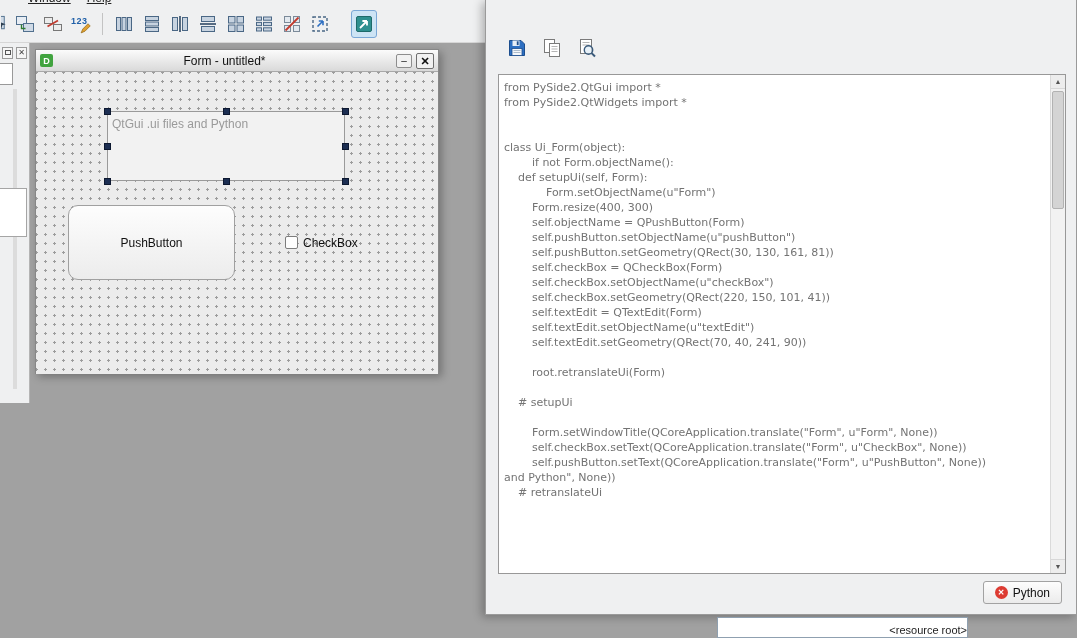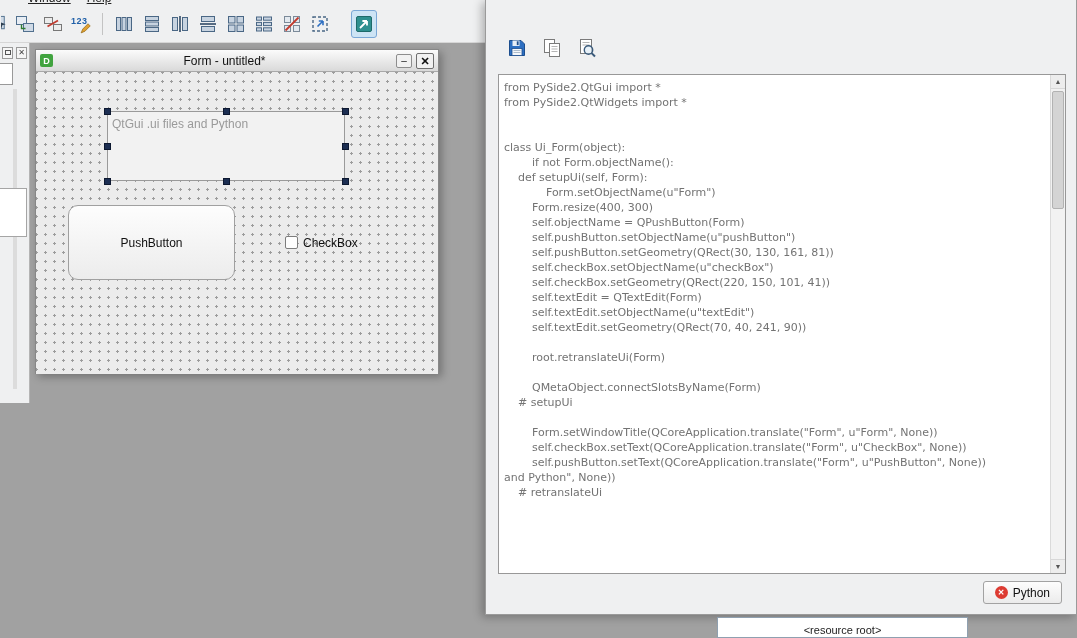--- a/index.html
+++ b/index.html
@@ -57,21 +57,21 @@
   .code-line{font-family:"DejaVu Sans", sans-serif;font-size:11px;line-height:15px;height:15px;white-space:pre;color:#737373;}
   .vscrollbar{position:absolute;right:0;top:0;bottom:0;width:15px;background:#f2f2f2;border-left:1px solid #dadada;}
   .sb-btn{position:absolute;left:0;width:14px;height:14px;font-size:7px;color:#555;text-align:center;line-height:14px;background:#ededed;}
   .sb-btn.up{top:0;border-bottom:1px solid #d8d8d8;}
   .sb-btn.down{bottom:0;border-top:1px solid #d8d8d8;}
   .sb-thumb{position:absolute;left:1px;right:1px;top:16px;height:118px;background:#d4d4d4;border:1px solid #b2b2b2;border-radius:2px;}
   .close-btn{position:absolute;right:14px;top:581px;height:23px;padding:0 11px;display:flex;align-items:center;gap:5px;background:linear-gradient(#fdfdfd,#ebebeb);border:1px solid #a2a2a2;border-radius:3px;font-family:"Liberation Sans",sans-serif;font-size:12px;color:#111;}
   .close-ico{width:13px;height:13px;border-radius:50%;background:var(--close-icon-red,#dd3b32);color:#fff;font-size:8px;font-weight:bold;display:flex;align-items:center;justify-content:center;}
 
   
-  .resource-root{position:absolute;left:717px;top:617px;width:251px;height:21px;background:#fff;border:1px solid #8fa0b0;font-size:11px;color:#222;text-align:center;padding-top:6px;overflow:hidden;}
+  .resource-root{position:absolute;left:717px;top:617px;width:251px;height:21px;background:#fff;border:1px solid #8fa0b0;font-size:11px;color:#222;text-align:right;padding-top:6px;overflow:hidden;}
 </style>
 </head>
 <body>
 
 <div class="screen">
 
   <div class="menubar">
     <div class="menubar-inner">
       <span class="menu-item">Window</span>
       <span class="menu-item">Help</span>
@@ -256,29 +256,29 @@
           <div class="code-line">&nbsp;</div>
           <div class="code-line">&nbsp;</div>
           <div class="code-line">class Ui_Form(object):</div>
           <div class="code-line">        if not Form.objectName():</div>
           <div class="code-line">    def setupUi(self, Form):</div>
           <div class="code-line">            Form.setObjectName(u"Form")</div>
           <div class="code-line">        Form.resize(400, 300)</div>
           <div class="code-line">        self.objectName = QPushButton(Form)</div>
           <div class="code-line">        self.pushButton.setObjectName(u"pushButton")</div>
           <div class="code-line">        self.pushButton.setGeometry(QRect(30, 130, 161, 81))</div>
+          <div class="code-line">        self.checkBox = QCheckBox(Form)</div>
           <div class="code-line">        self.checkBox.setObjectName(u"checkBox")</div>
           <div class="code-line">        self.checkBox.setGeometry(QRect(220, 150, 101, 41))</div>
           <div class="code-line">        self.textEdit = QTextEdit(Form)</div>
           <div class="code-line">        self.textEdit.setObjectName(u"textEdit")</div>
           <div class="code-line">        self.textEdit.setGeometry(QRect(70, 40, 241, 90))</div>
           <div class="code-line">&nbsp;</div>
           <div class="code-line">        root.retranslateUi(Form)</div>
           <div class="code-line">&nbsp;</div>
-          <div class="code-line">        QMetaObject.connectSlotsByName(Form)</div>
           <div class="code-line">    # setupUi</div>
           <div class="code-line">&nbsp;</div>
           <div class="code-line">        Form.setWindowTitle(QCoreApplication.translate("Form", u"Form", None))</div>
           <div class="code-line">        self.checkBox.setText(QCoreApplication.translate("Form", u"CheckBox", None))</div>
           <div class="code-line">        self.pushButton.setText(QCoreApplication.translate("Form", u"PushButton", None))</div>
           <div class="code-line">and Python", None))</div>
           <div class="code-line">    # retranslateUi</div>
         </div>
       <div class="vscrollbar">
         <div class="sb-btn up">▲</div>

